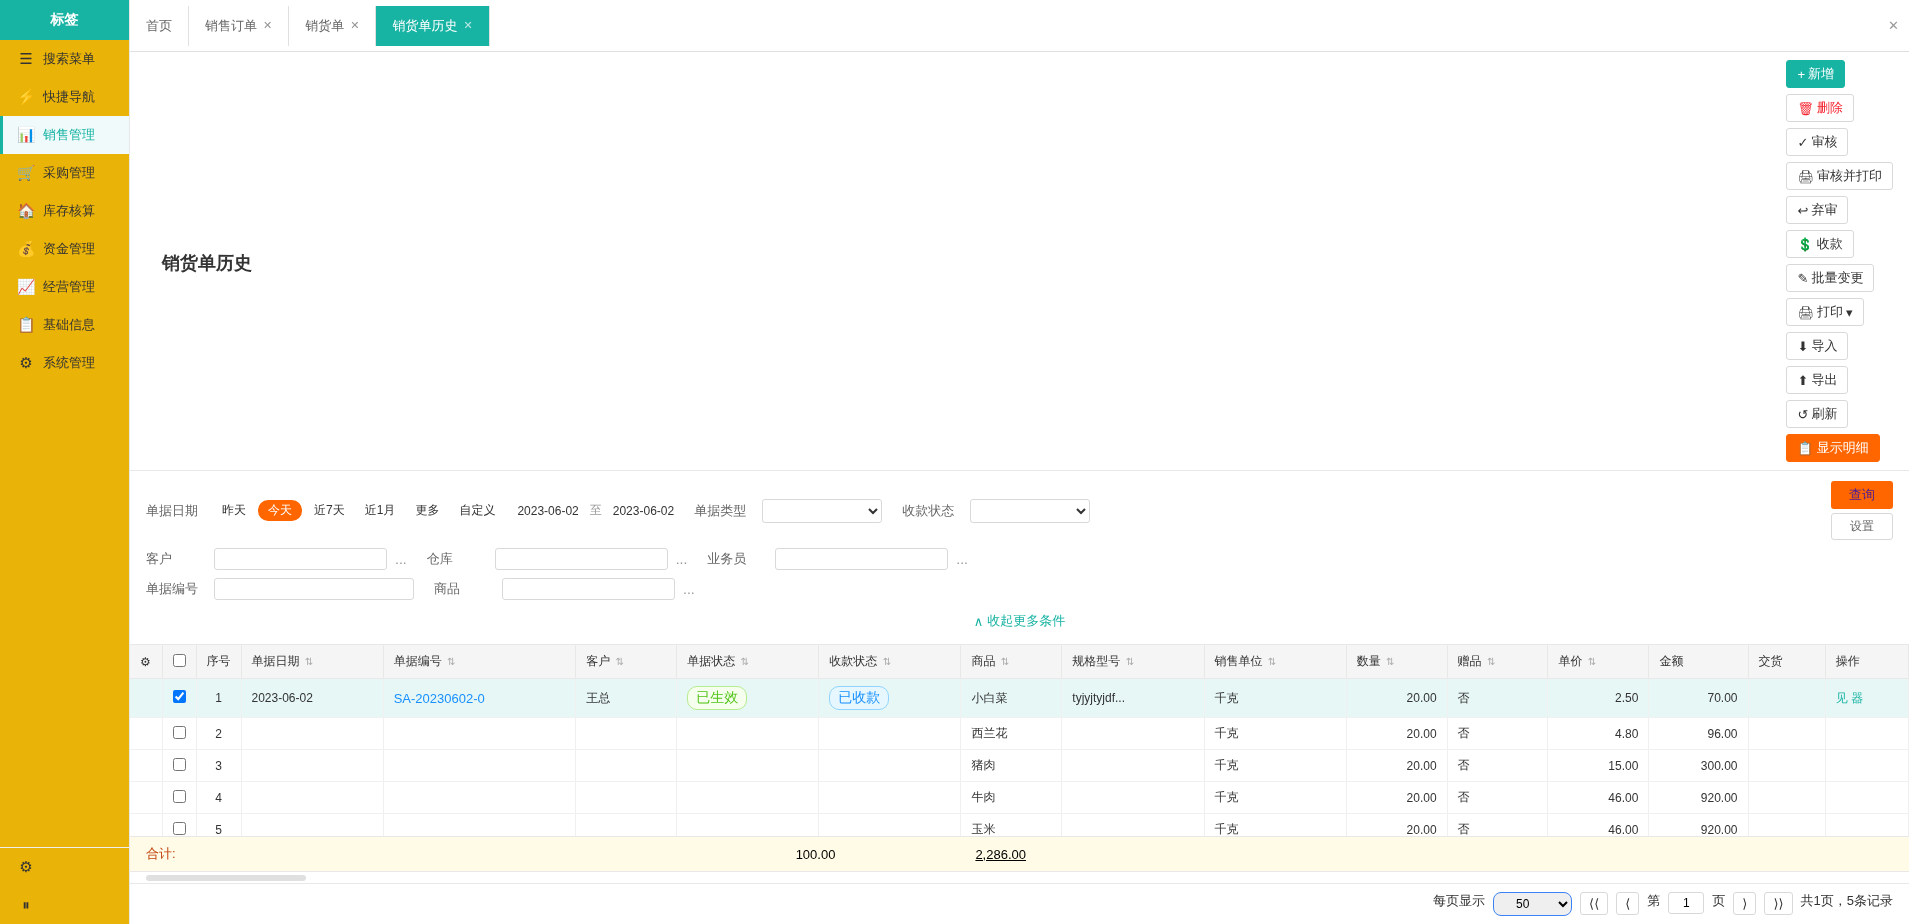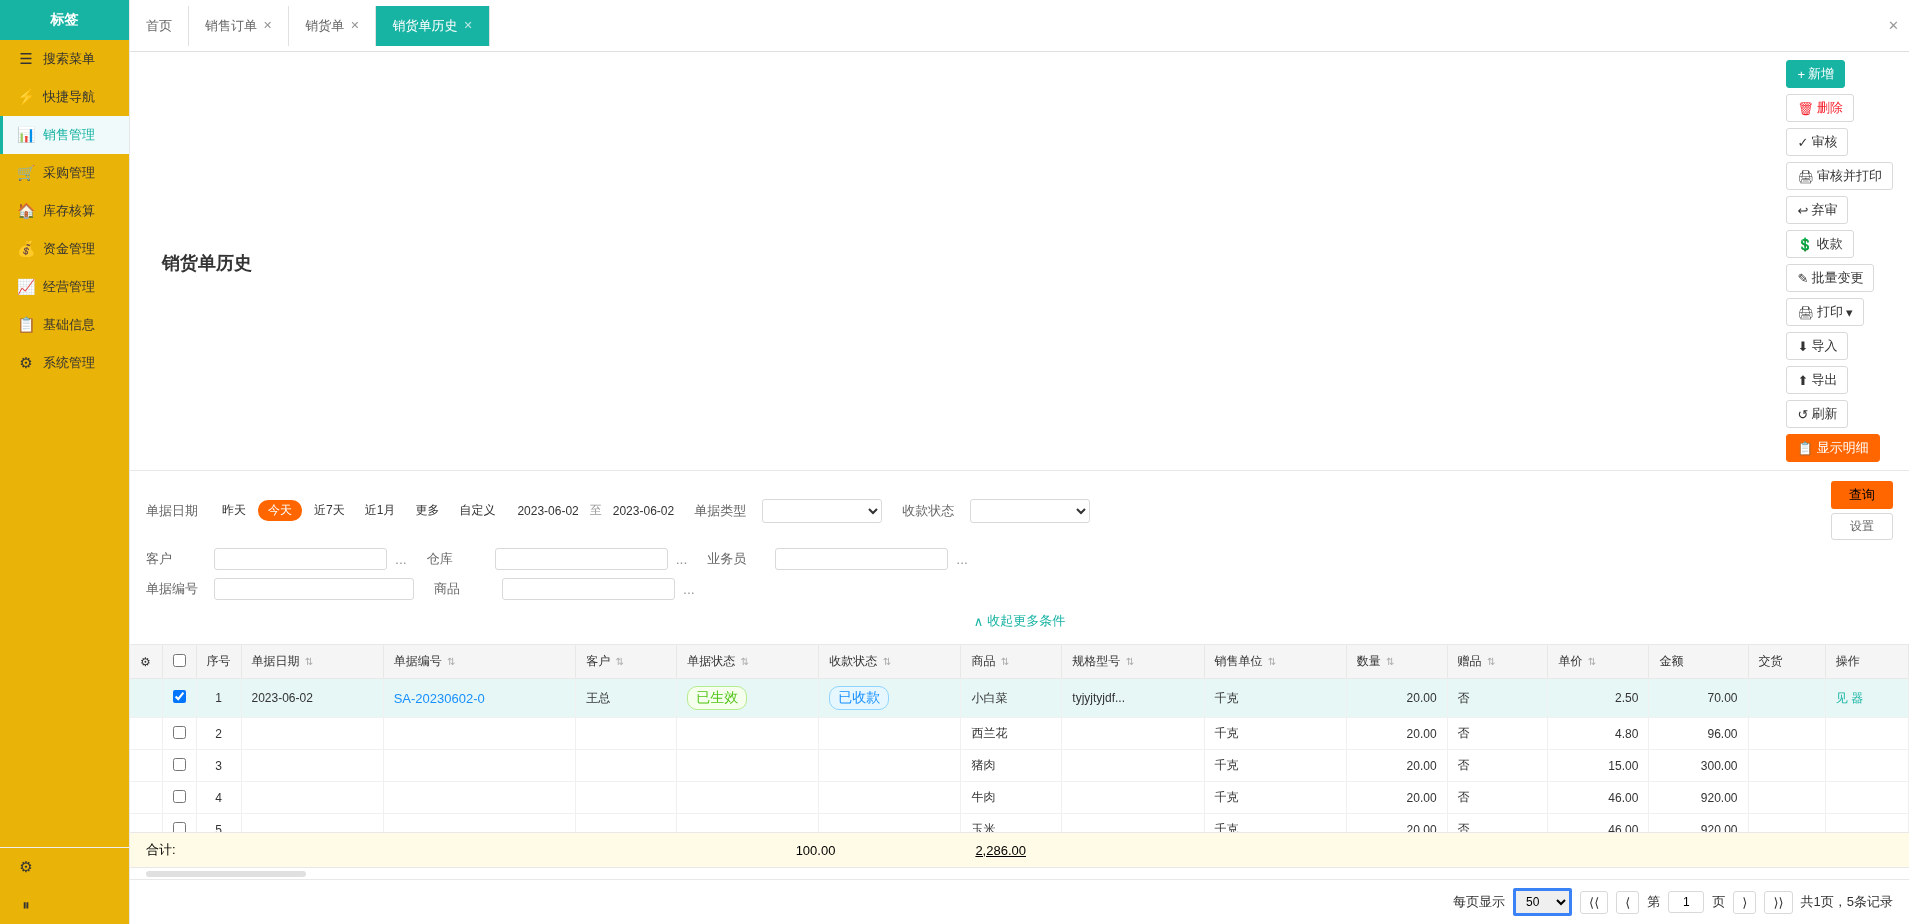--- a/index.html
+++ b/index.html
@@ -41,44 +41,44 @@
     .filter-row { display: flex; align-items: center; gap: 20px; margin-bottom: 8px; flex-wrap: wrap; }
     .filter-label { color: #666; min-width: 60px; white-space: nowrap; }
     .filter-field { display: flex; align-items: center; gap: 8px; }
     .date-range { display: flex; align-items: center; gap: 4px; }
     .date-btn { padding: 2px 8px; cursor: pointer; color: #333; font-size: 12px; border-radius: 2px; }
     .date-btn.active { background: #ff6600; color: #fff; border-radius: 10px; padding: 2px 10px; }
     .select-input { border: 1px solid #d9d9d9; border-radius: 3px; padding: 3px 8px; font-size: 12px; color: #333; background: #fff; min-width: 120px; }
     .text-input { border: 1px solid #d9d9d9; border-radius: 3px; padding: 3px 8px; font-size: 12px; color: #333; background: #fff; min-width: 160px; }
     .dots-btn { color: #999; cursor: pointer; font-size: 14px; }
     .collapse-btn { display: flex; align-items: center; justify-content: center; color: #17b3a3; cursor: pointer; font-size: 12px; gap: 4px; padding: 4px 0; }
-    .query-btn { background: #ff6600; color: #000000; border: none; border-radius: 3px; padding: 5px 18px; cursor: pointer; font-size: 13px; }
+    .query-btn { background: #ff6600; color: #4c1d95; border: none; border-radius: 3px; padding: 5px 18px; cursor: pointer; font-size: 13px; }
     .setting-btn { background: #fff; color: #666; border: 1px solid #d9d9d9; border-radius: 3px; padding: 4px 14px; cursor: pointer; font-size: 12px; }
 
     
     .table-container { flex: 1; overflow-y: auto; background: #fff; margin: 0; }
     .data-table { width: 100%; border-collapse: collapse; }
     .data-table th { background: #f5f5f5; border-bottom: 1px solid #e8e8e8; border-right: 1px solid #e8e8e8; padding: 8px 10px; text-align: left; color: #333; font-weight: normal; white-space: nowrap; font-size: 12px; position: sticky; top: 0; z-index: 1; }
     .data-table td { border-bottom: 1px solid #f0f0f0; border-right: 1px solid #f0f0f0; padding: 7px 10px; color: #333; font-size: 12px; }
     .data-table tr.selected td { background: #e6f7f5; }
     .sort-icon { font-size: 10px; color: #aaa; margin-left: 2px; }
     .badge { display: inline-block; padding: 2px 8px; border-radius: 10px; font-size: 14px; }
     .badge-green { background: #f6ffed; color: #52c41a; border: 1px solid #b7eb8f; }
     .badge-blue { background: #e6f7ff; color: #1890ff; border: 1px solid #91d5ff; }
     .action-btn { color: #17b3a3; cursor: pointer; font-size: 12px; }
 
     
     .table-footer { background: #fffbe6; border-top: 1px solid #e8e8e8; padding: 8px 16px; display: flex; align-items: center; }
-    .footer-label { color: #000000; margin-right: 20px; text-align: right; }
-
-    
-    .pagination { background: #fff; border-top: 1px solid #e8e8e8; padding: 8px 16px; display: flex; align-items: center; justify-content: flex-end; gap: 8px; font-size: 12px; color: #333; }
+    .footer-label { color: #c2410c; margin-right: 20px; text-align: right; }
+
+    
+    .pagination { background: #fff; border-top: 1px solid #e8e8e8; padding: 8px 16px; display: flex; align-items: flex-start; justify-content: flex-end; gap: 8px; font-size: 12px; color: #333; }
     .page-btn { border: 1px solid #d9d9d9; background: #fff; padding: 3px 8px; border-radius: 3px; cursor: pointer; color: #333; }
     .page-input { border: 1px solid #d9d9d9; border-radius: 3px; width: 36px; text-align: center; padding: 3px; font-size: 12px; }
-    .per-page-select { border: 3px solid #3b82f6; border-radius: 2px; padding: 3px 6px; font-size: 12px; cursor: pointer; }
+    .per-page-select { border: 1px solid #3b82f6; border-radius: 8px; padding: 3px 18px; font-size: 12px; cursor: pointer; }
 
     .scrollbar-area { background: #fff; height: 12px; border-top: 1px solid #e8e8e8; }
     .scrollbar-inner { margin: 3px 16px; height: 6px; background: #e0e0e0; border-radius: 3px; width: 160px; }
 
     .gear-col { width: 32px; text-align: center; }
     .checkbox-col { width: 32px; text-align: center; }
     .no-col { width: 40px; text-align: center; }
 
     .filter-actions { display: flex; flex-direction: column; gap: 4px; margin-left: auto; }
   </style>

